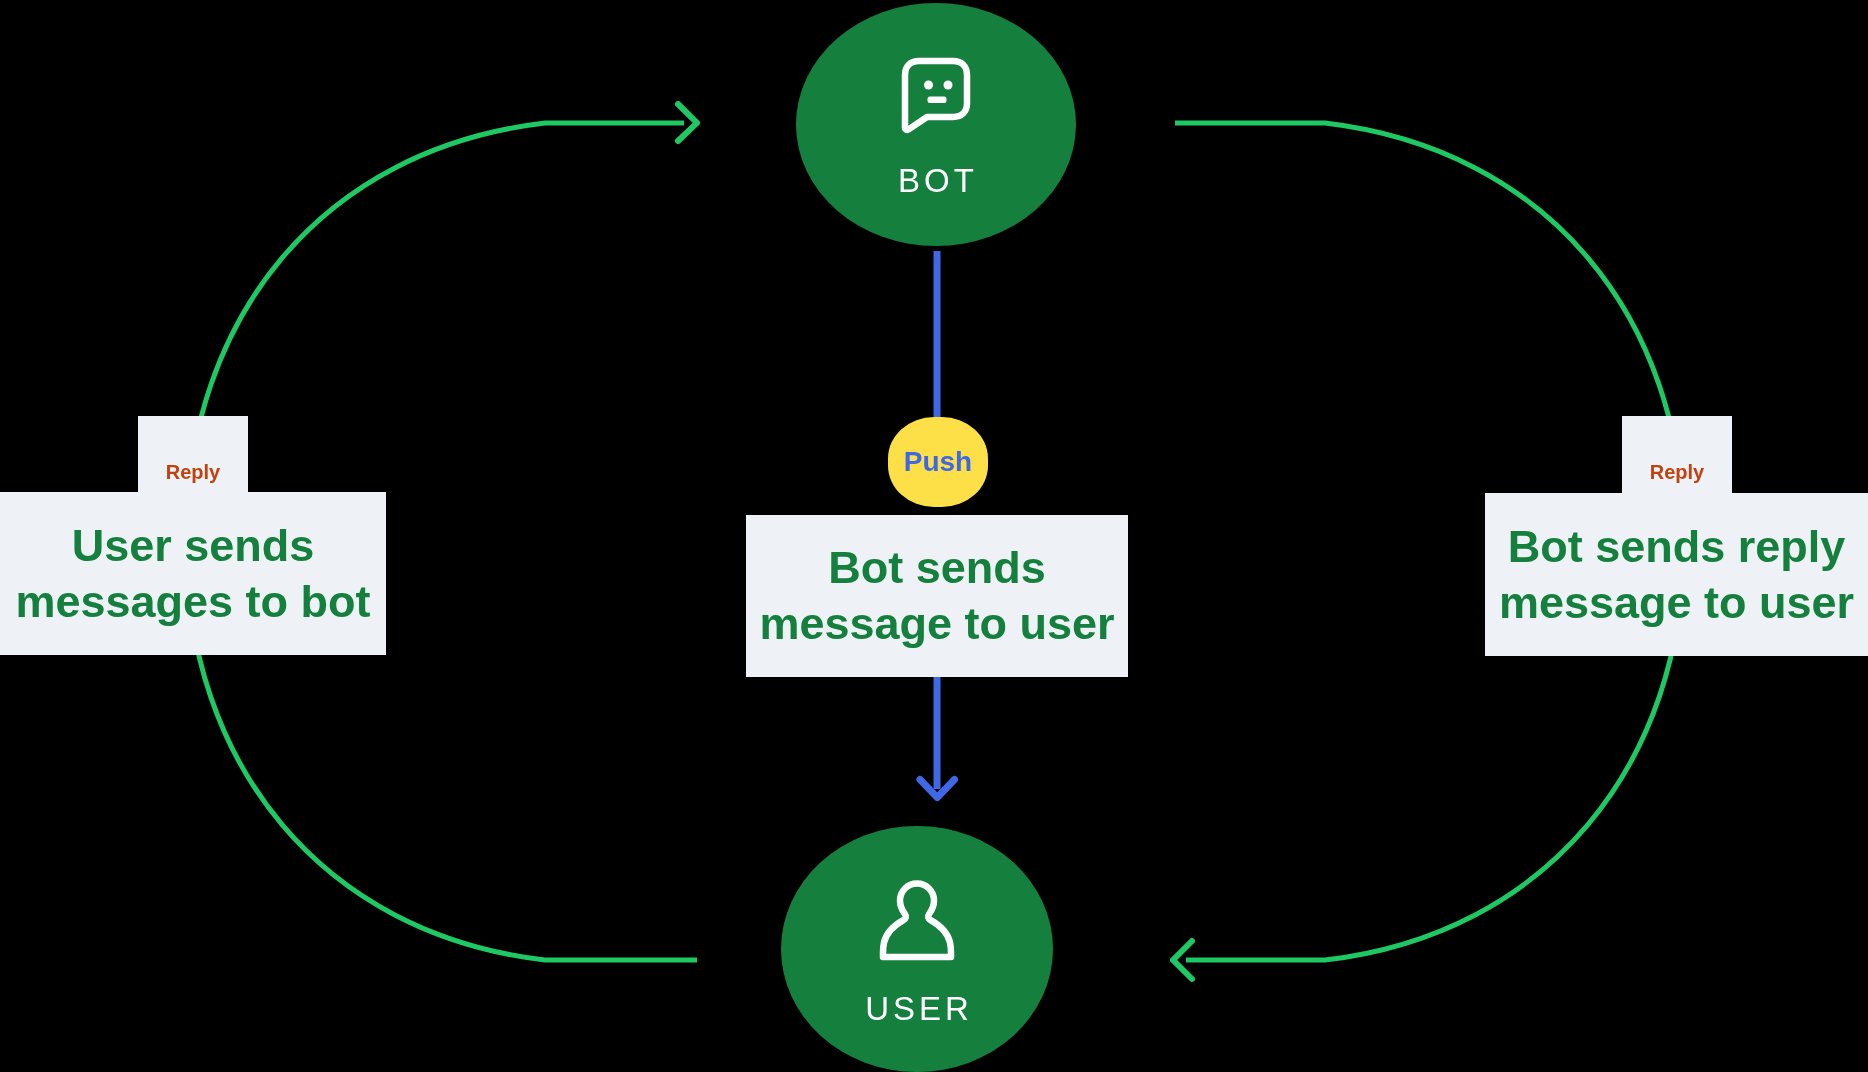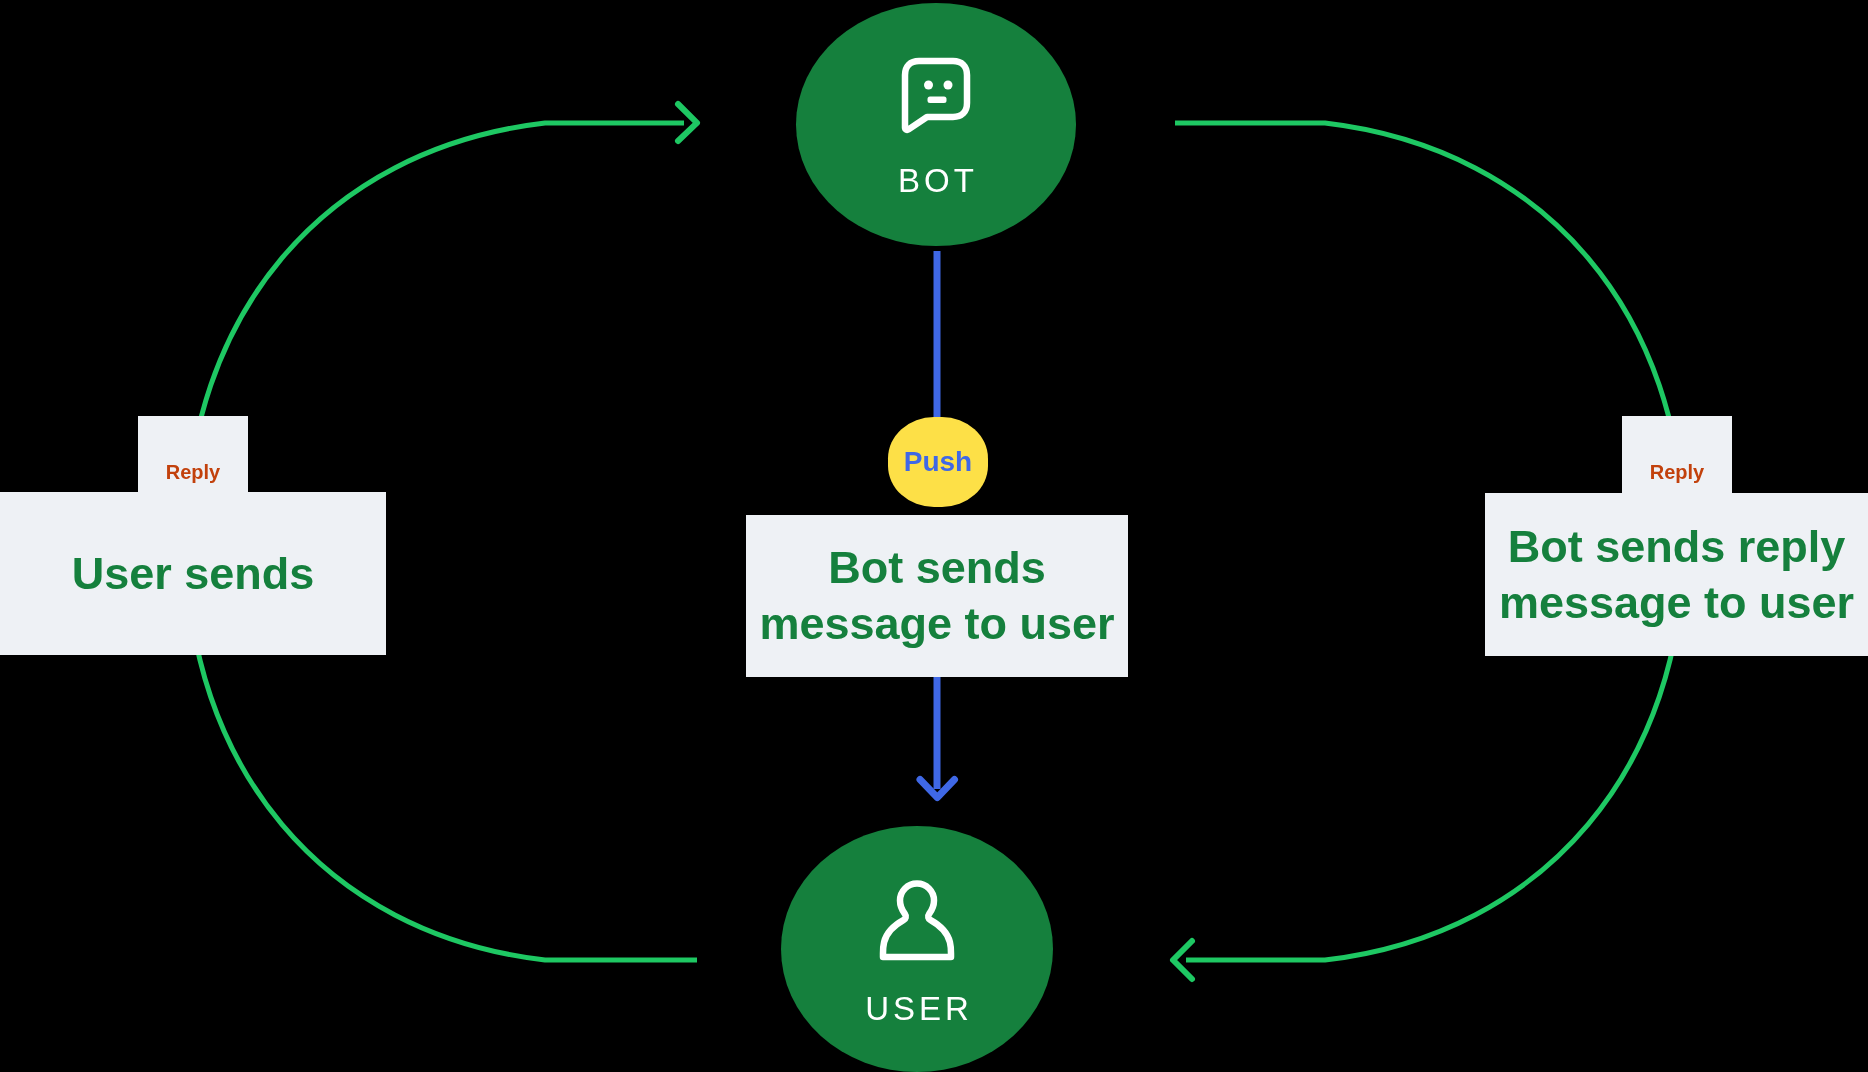--- a/index.html
+++ b/index.html
@@ -82,20 +82,21 @@
 
   <div class="tag tag-left">
     <span>Reply</span>
   </div>
   <div class="tag tag-right">
     <span>Reply</span>
   </div>
 
   <div class="box box-left">
     <span>User sends</span>
+    <span>messages to bot</span>
   </div>
 
   <div class="box box-center">
     <span>Bot sends</span>
     <span>message to user</span>
   </div>
 
   <div class="box box-right">
     <span>Bot sends reply</span>
     <span>message to user</span>

